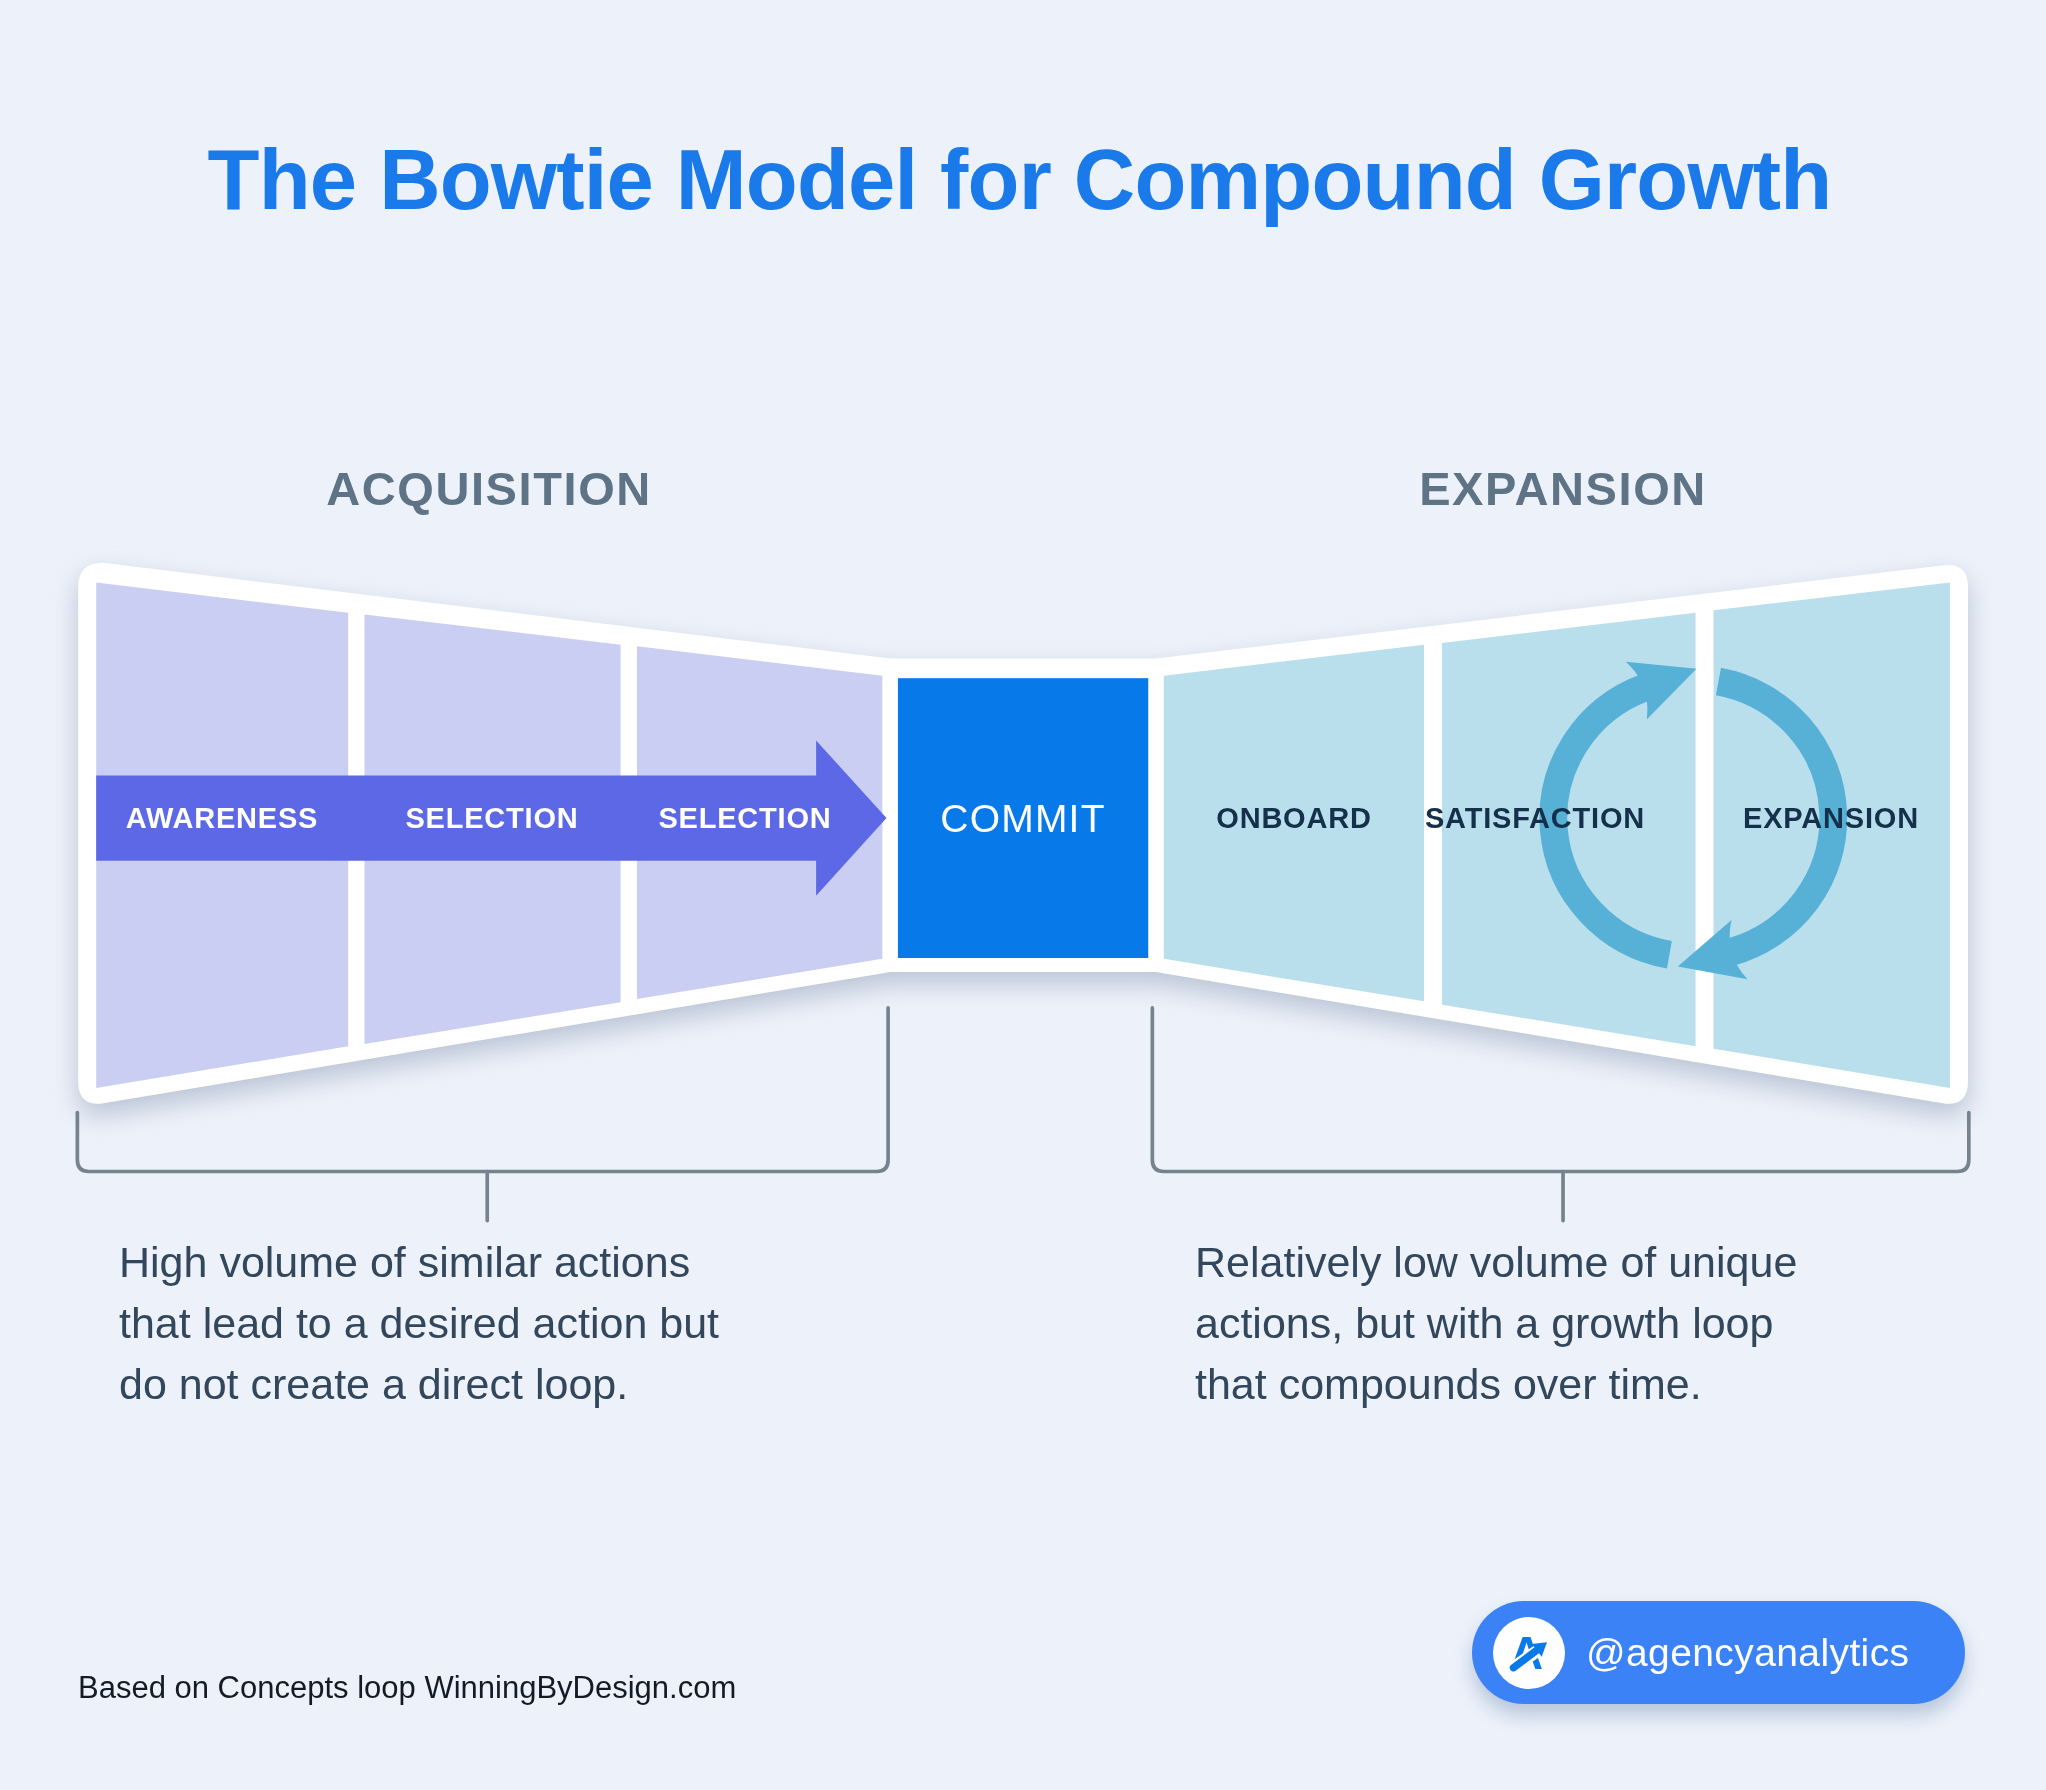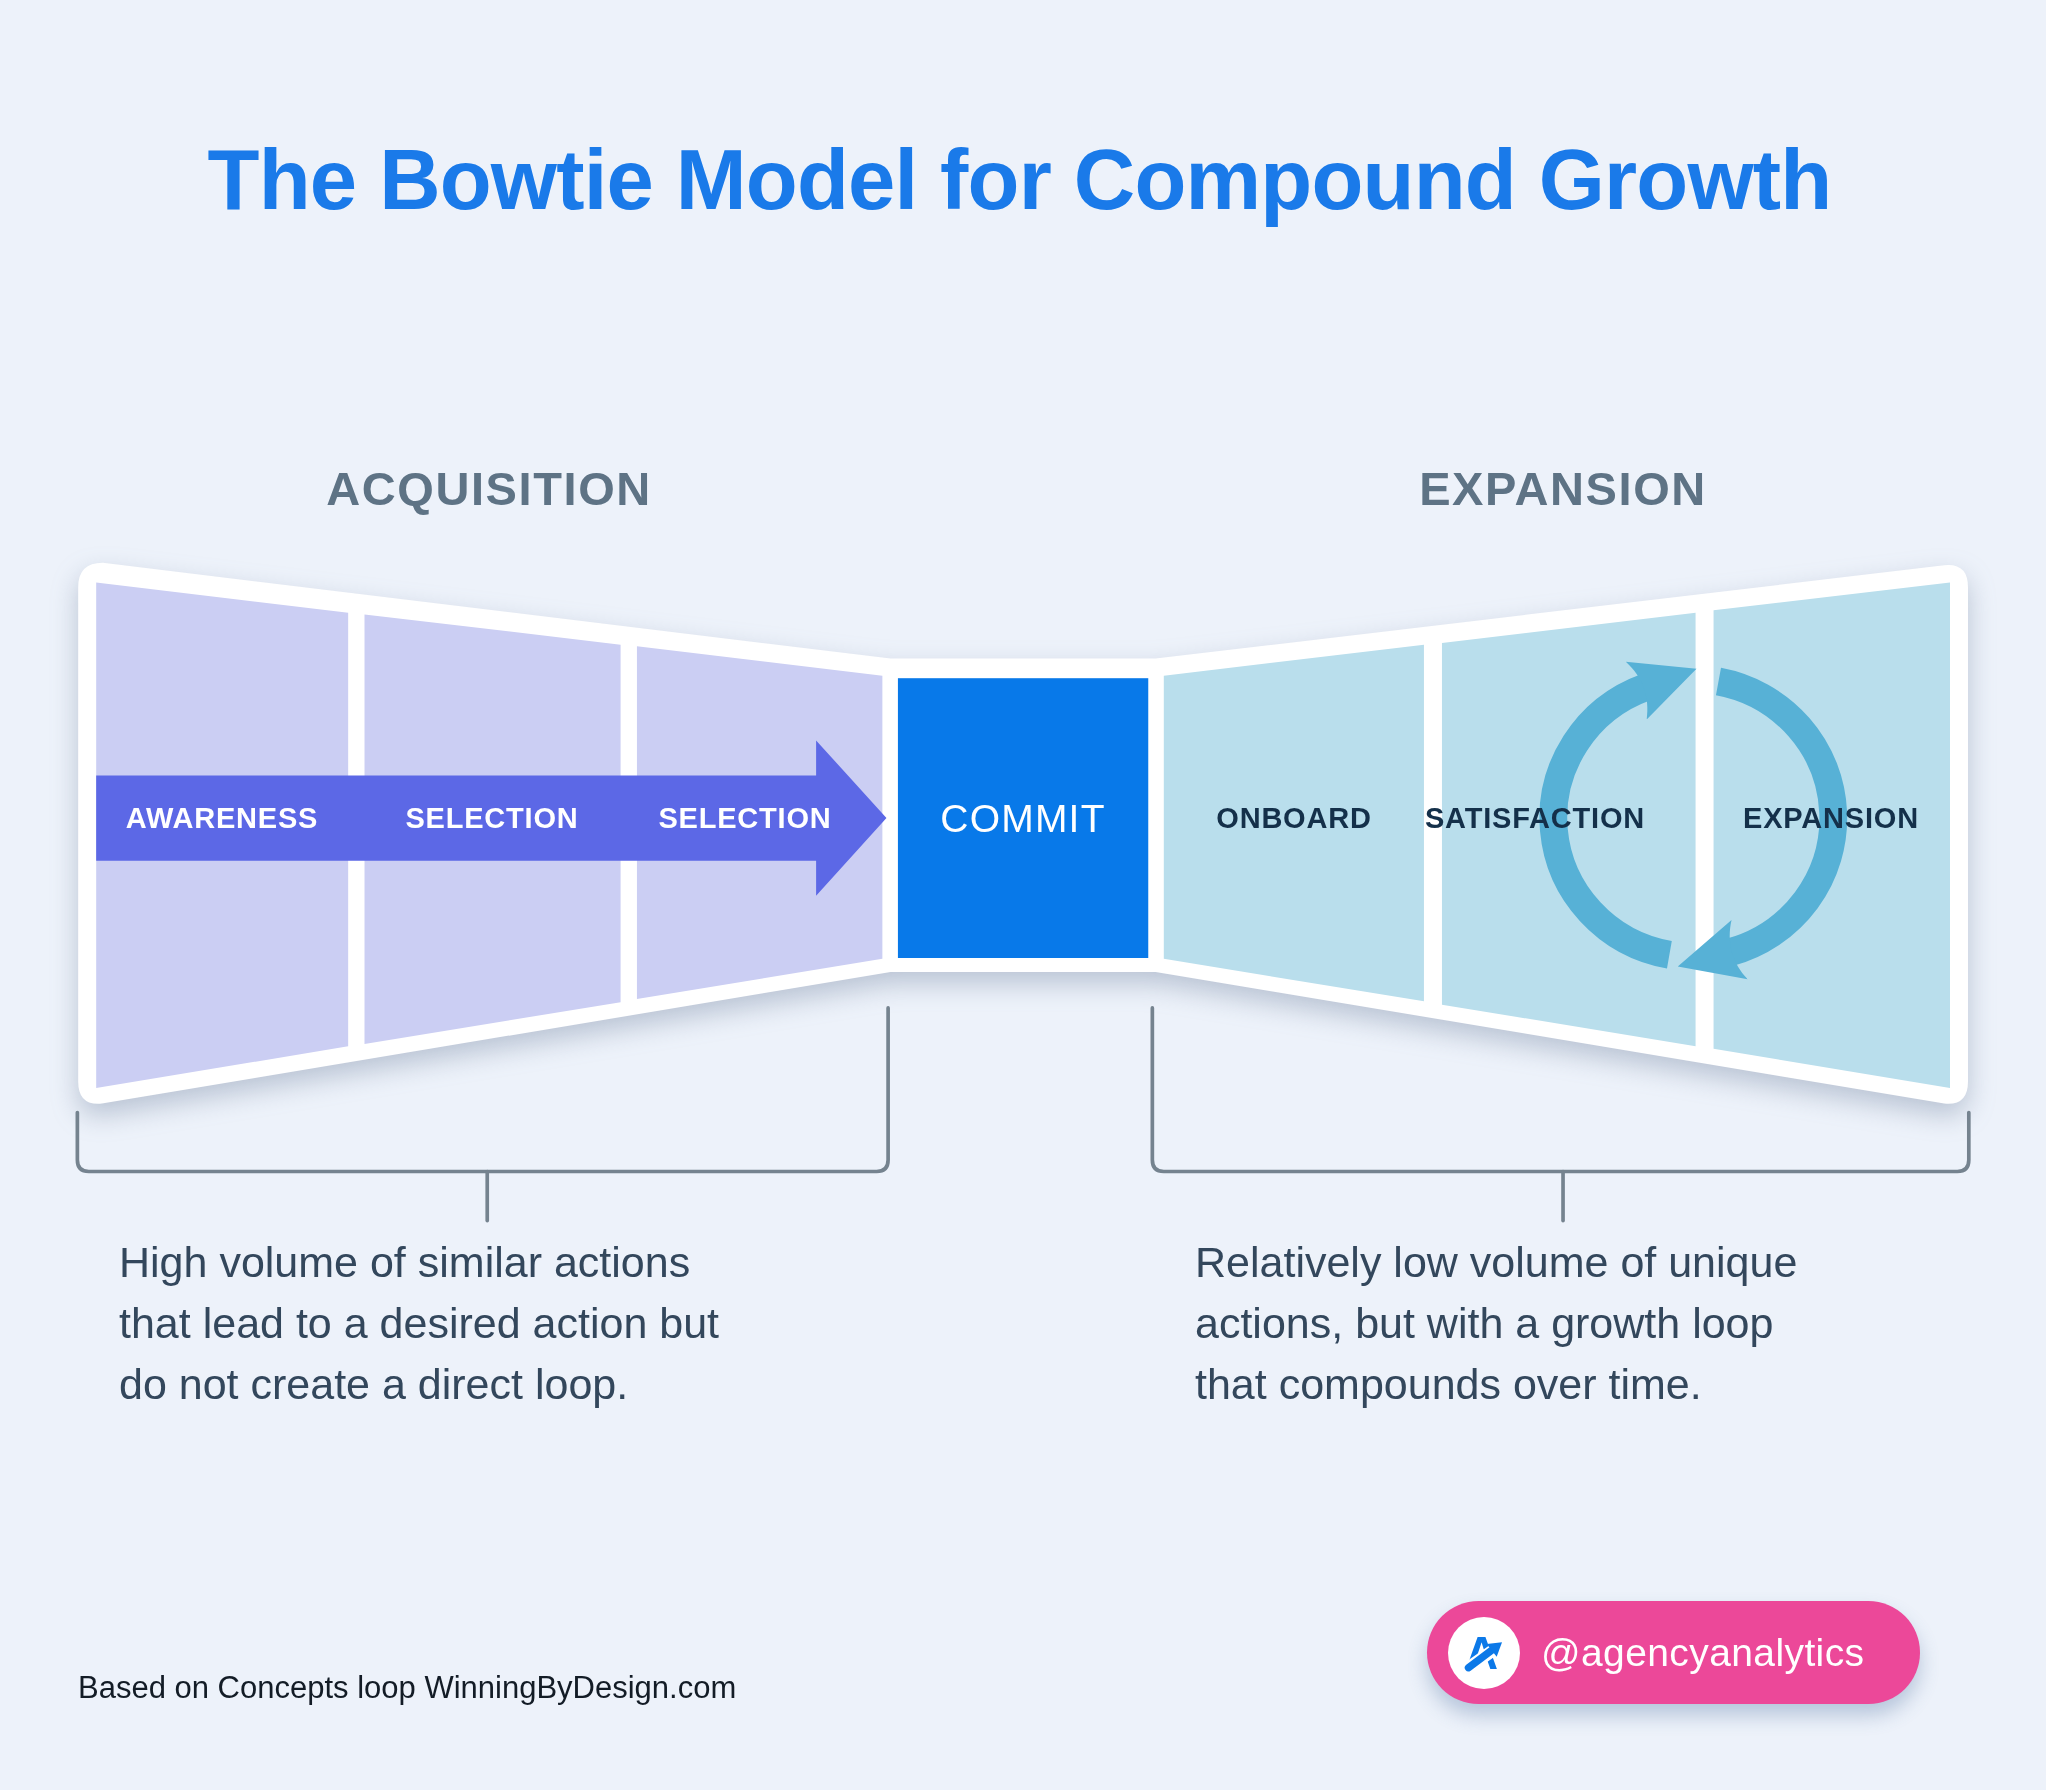--- a/index.html
+++ b/index.html
@@ -46,23 +46,23 @@
   }
   .description.left-desc{left:119px;}
   .description.right-desc{left:1195px;}
   .attribution{
     position:absolute;left:78px;top:1669px;
     font-size:31px;color:#131c26;line-height:38px;
     white-space:nowrap;
   }
   .attribution .brand{font-weight:400;}
   .social-pill{
-    position:absolute;left:1427px;top:1601px;
+    position:absolute;left:1472px;top:1601px;
     width:493px;height:103px;border-radius:52px;
-    background:#ec4899;
+    background:#3b82f6;
     box-shadow:0 11.5px 19.6px rgba(60,95,150,0.30);
     display:flex;align-items:center;
     box-sizing:border-box;padding-left:21px;
   }
   .social-pill .handle{
     color:#ffffff;font-size:39px;font-weight:400;
     margin-left:21px;letter-spacing:0.4px;white-space:nowrap;
   }
   .logo-badge{width:72px;height:72px;flex:0 0 auto;}
 </style>

